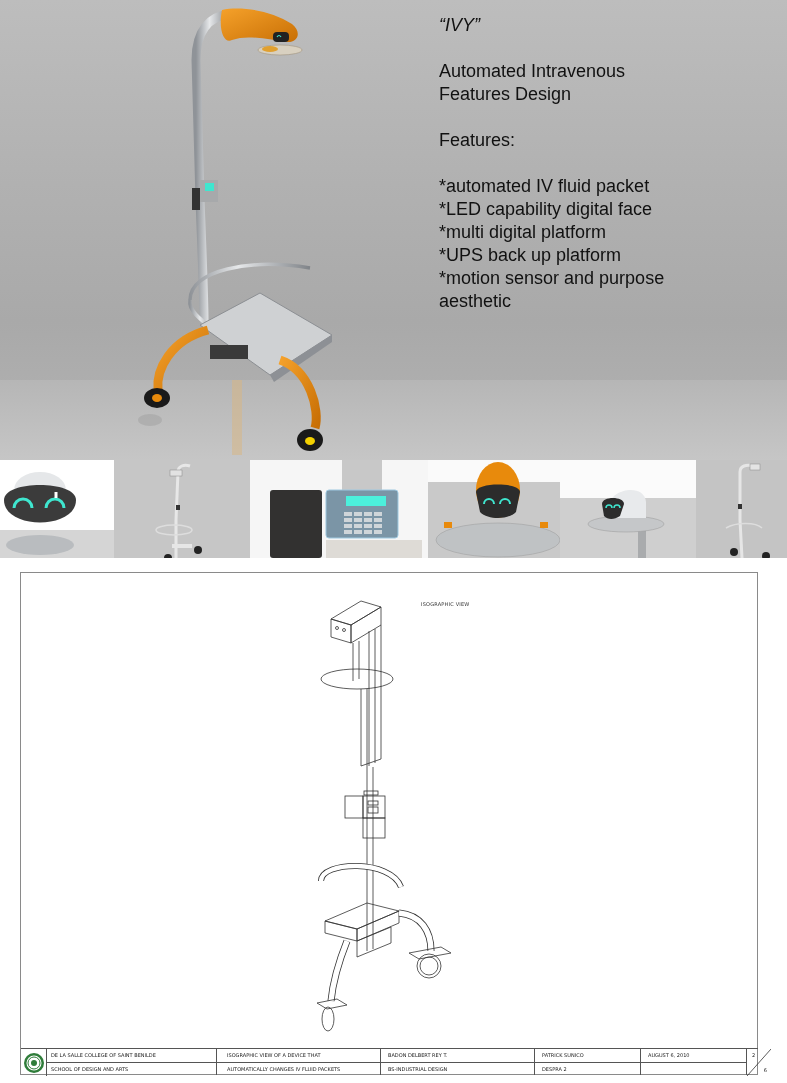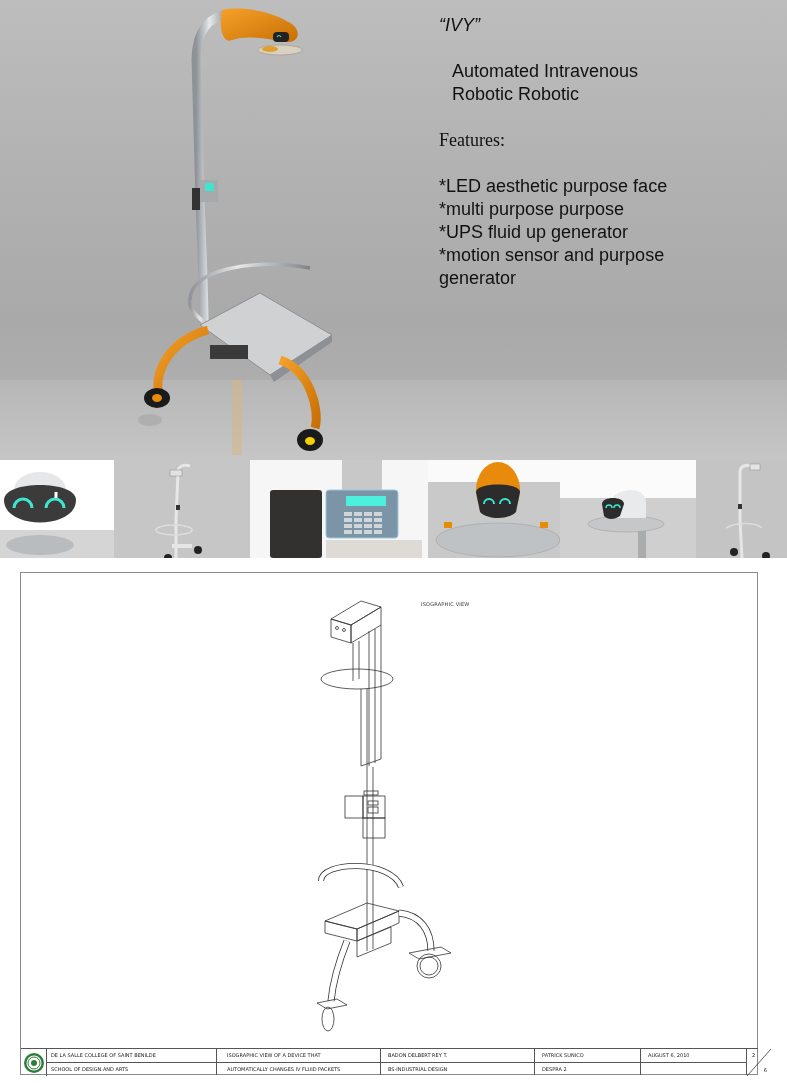--- a/index.html
+++ b/index.html
@@ -16,22 +16,22 @@
     position: absolute; left: 0; top: 380px; width: 787px; height: 80px;
     background: linear-gradient(180deg, #b6b6b6 0%, #c6c6c6 100%);
   }
   .render-illustration { position: absolute; left: 120px; top: 0; width: 320px; height: 460px; }
 
   .spec-text {
     position: absolute; left: 439px; top: 14px; width: 340px;
     color: #111; font-size: 18px; line-height: 23px;
   }
   .spec-title { font-style: italic; margin-bottom: 23px; }
-  .spec-subtitle { margin-bottom: 23px; margin-left: 13px; }
-  .spec-features-label { margin-bottom: 23px; font-family: Liberation Serif, serif; }
+  .spec-subtitle { margin-bottom: 23px; }
+  .spec-features-label { margin-bottom: 23px; }
   .spec-feature { display: block; }
 
   
   .thumb-strip {
     position: absolute; left: 0; top: 460px; width: 787px; height: 98px;
     display: flex; background: #cfcfcf; overflow: hidden;
   }
   .thumb { position: relative; height: 98px; overflow: hidden; flex: none; }
   .thumb svg { position: absolute; left: 0; top: 0; }
 
@@ -112,29 +112,30 @@
     <ellipse cx="37" cy="398" rx="13" ry="10" fill="#1a1a1a"></ellipse>
     <ellipse cx="37" cy="398" rx="5" ry="4" fill="#e88a0c"></ellipse>
     <ellipse cx="190" cy="440" rx="13" ry="11" fill="#1a1a1a"></ellipse>
     <ellipse cx="190" cy="441" rx="5" ry="4" fill="#f3d000"></ellipse>
   </svg>
 
   <div class="spec-text">
     <div class="spec-title">“IVY”</div>
     <div class="spec-subtitle">
       <div>Automated Intravenous</div>
-      <div>Robotic Robotic</div>
+      <div>Features Design</div>
     </div>
     <div class="spec-features-label">Features:</div>
     <div>
-      <span class="spec-feature">*LED aesthetic purpose face</span>
-      <span class="spec-feature">*multi purpose purpose</span>
-      <span class="spec-feature">*UPS fluid up generator</span>
+      <span class="spec-feature">*automated IV fluid packet</span>
+      <span class="spec-feature">*LED capability digital face</span>
+      <span class="spec-feature">*multi digital platform</span>
+      <span class="spec-feature">*UPS back up platform</span>
       <span class="spec-feature">*motion sensor and purpose</span>
-      <span class="spec-feature">generator</span>
+      <span class="spec-feature">aesthetic</span>
     </div>
   </div>
 </div>
 
 <div class="thumb-strip">
 
   <div class="thumb" style="width:114px;background:#ffffff;">
     <svg width="114" height="98" viewBox="0 0 114 98">
       <rect x="0" y="70" width="114" height="28" fill="#d5d5d5"></rect>
       <ellipse cx="40" cy="30" rx="26" ry="18" fill="#e5e7e9"></ellipse>

